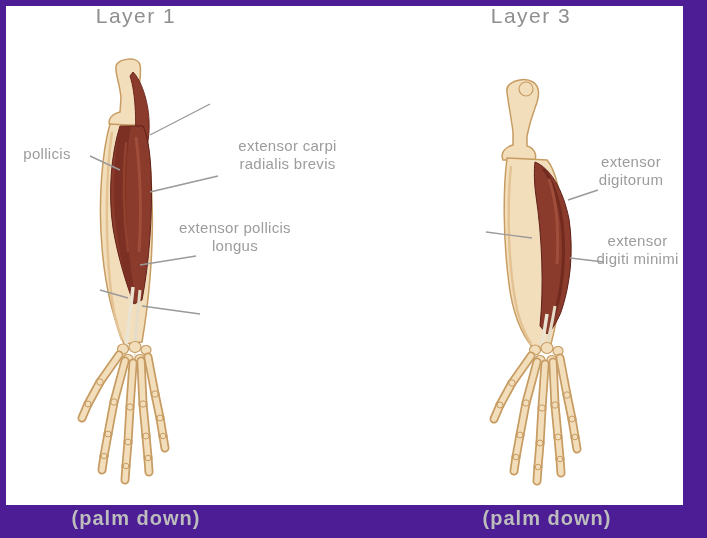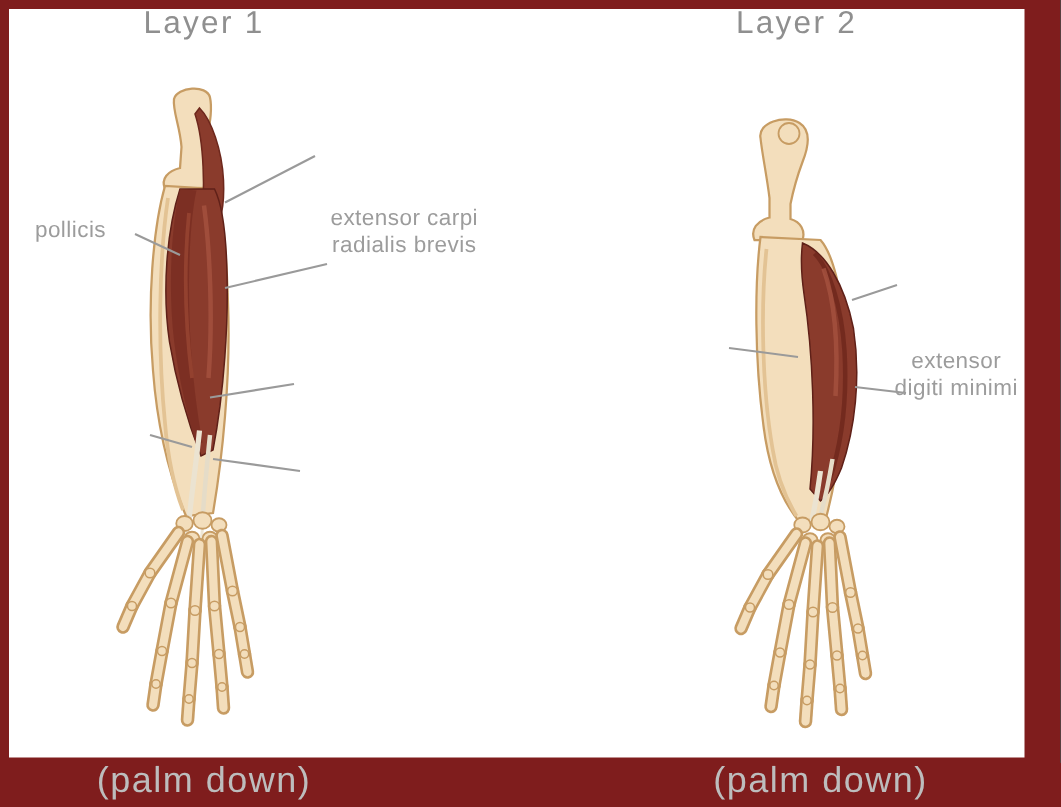--- a/index.html
+++ b/index.html
@@ -1,48 +1,48 @@
 <!DOCTYPE html>
 <html><head>
 <meta charset="utf-8">
 <style>
   html,body{margin:0;padding:0;background:#111;}
-  .page{position:relative;width:707px;height:538px;background:#7f1d1d;overflow:hidden;
+  .page{position:relative;width:707px;height:538px;background:#4c1d95;overflow:hidden;
         font-family:"Liberation Sans", sans-serif;}
   .panel{position:absolute;left:6px;top:6px;width:677px;height:499px;background:#ffffff;}
   .title{position:absolute;top:4px;width:140px;text-align:center;font-size:21px;
          color:#8f8f8f;letter-spacing:1.5px;}
   .title-1{left:66px;} .title-2{left:461px;}
   .lbl{position:absolute;font-size:15px;color:#9c9c9c;text-align:center;
        line-height:1.18;letter-spacing:0.3px;}
   .lbl-ecrl{left:185px;top:68px;width:135px;}
   .lbl-supinator{left:2px;top:145px;width:90px;}
-  .lbl-ecrb{left:202px;top:137px;width:135px;}
+  .lbl-ecrb{left:220px;top:137px;width:135px;}
   .lbl-epl{left:179px;top:219px;width:112px;}
   .lbl-indicis{left:18px;top:269px;width:90px;}
   .lbl-epb{left:186px;top:303px;width:112px;}
   .lbl-digitorum{left:576px;top:153px;width:110px;}
   .lbl-ulnaris{left:397px;top:208px;width:92px;}
   .lbl-minimi{left:590px;top:232px;width:95px;}
-  .caption{position:absolute;top:507px;width:180px;text-align:center;font-size:24px;
-           color:#bdbdbd;letter-spacing:1px;}
+  .caption{position:absolute;top:507px;width:180px;text-align:center;font-size:20px;
+           color:#bdbdbd;letter-spacing:1px;font-weight:bold;}
   .caption-1{left:46px;} .caption-2{left:457px;}
   .arm{position:absolute;}
   .arm-1{left:38px;top:52px;width:210px;height:440px;}
   .arm-2{left:455px;top:74px;width:210px;height:420px;}
   .leaders{position:absolute;left:0;top:0;width:707px;height:538px;pointer-events:none;}
 </style>
 </head>
 <body>
 
 <div class="page">
   <div class="panel"></div>
 
   <div class="title title-1">Layer 1</div>
-  <div class="title title-2">Layer 2</div>
+  <div class="title title-2">Layer 3</div>
 
   <svg class="arm arm-1" viewBox="0 0 210 440">
 
     <path d="M 78,14 C 80,6 100,4 102,13 C 104,22 101,34 99,48 L 98,60 C 104,62 106,68 104,73 L 72,74 C 69,67 74,62 82,60 L 83,46 C 82,32 77,22 78,14 Z" fill="#f3debc" stroke="#c79c63" stroke-width="1.5"></path>
 
     <path d="M 72,72 C 64,100 60,150 64,195 C 67,235 76,268 86,292 L 104,290 C 110,255 116,200 114,150 C 113,115 110,88 106,74 Z" fill="#f3debc" stroke="#c79c63" stroke-width="1.5"></path>
     <path d="M 74,80 C 68,120 67,180 72,230 C 74,255 79,275 84,288" fill="none" stroke="#e3c394" stroke-width="2.5"></path>
 
     <path d="M 95,20 C 103,28 110,48 111,68 C 112,88 108,100 103,108 L 96,102 C 99,74 98,42 92,24 Z" fill="#8a3b2c" stroke="#6d271c" stroke-width="1"></path>
 
@@ -220,18 +220,20 @@
       <line x1="100" y1="290" x2="128" y2="298"></line>
       <line x1="200" y1="314" x2="142" y2="306"></line>
       <line x1="598" y1="190" x2="568" y2="200"></line>
       <line x1="486" y1="232" x2="532" y2="238"></line>
       <line x1="604" y1="262" x2="570" y2="258"></line>
     </g>
   </svg>
 
   <div class="lbl lbl-supinator">pollicis</div>
   <div class="lbl lbl-ecrb">extensor carpi radialis brevis</div>
-
+  <div class="lbl lbl-epl">extensor pollicis longus</div>
+
+  <div class="lbl lbl-digitorum">extensor digitorum</div>
   <div class="lbl lbl-minimi">extensor digiti minimi</div>
 
   <div class="caption caption-1">(palm down)</div>
   <div class="caption caption-2">(palm down)</div>
 </div>
 
 </body></html>

